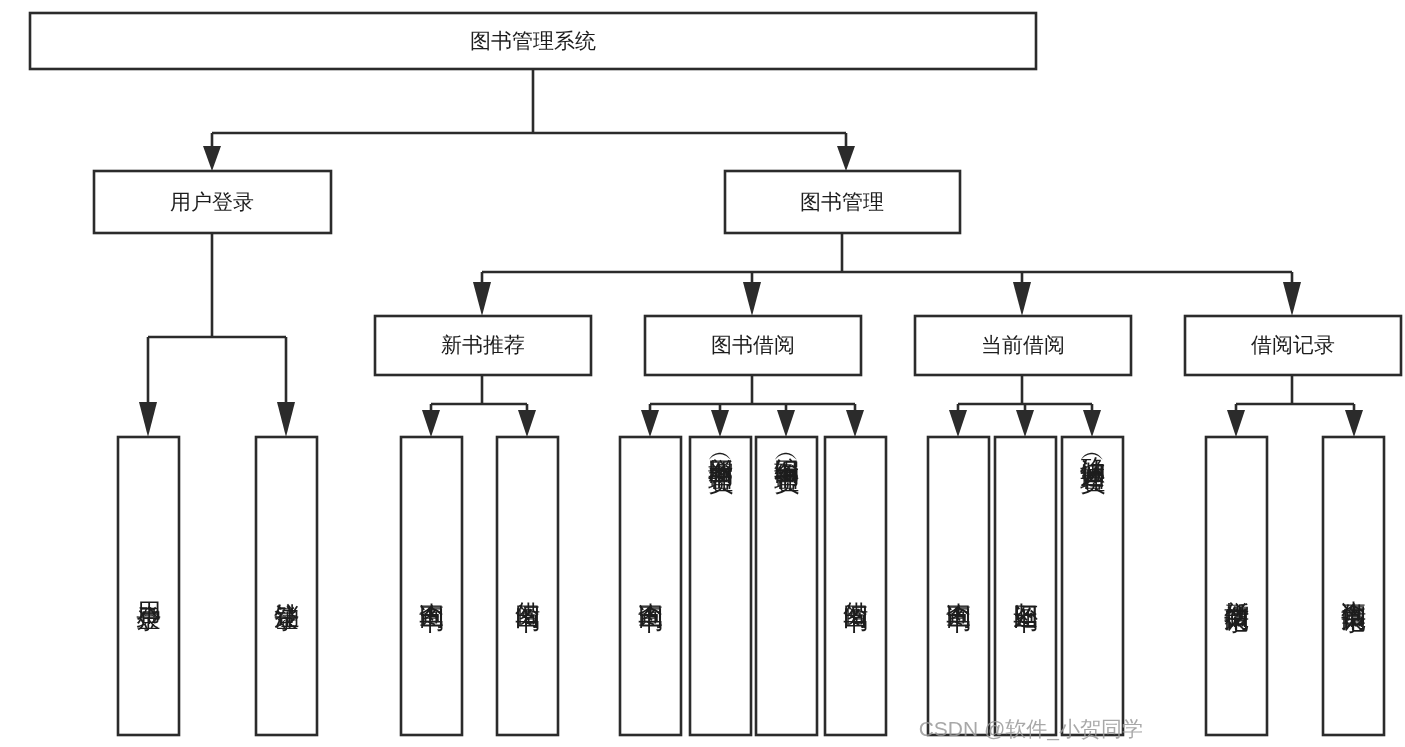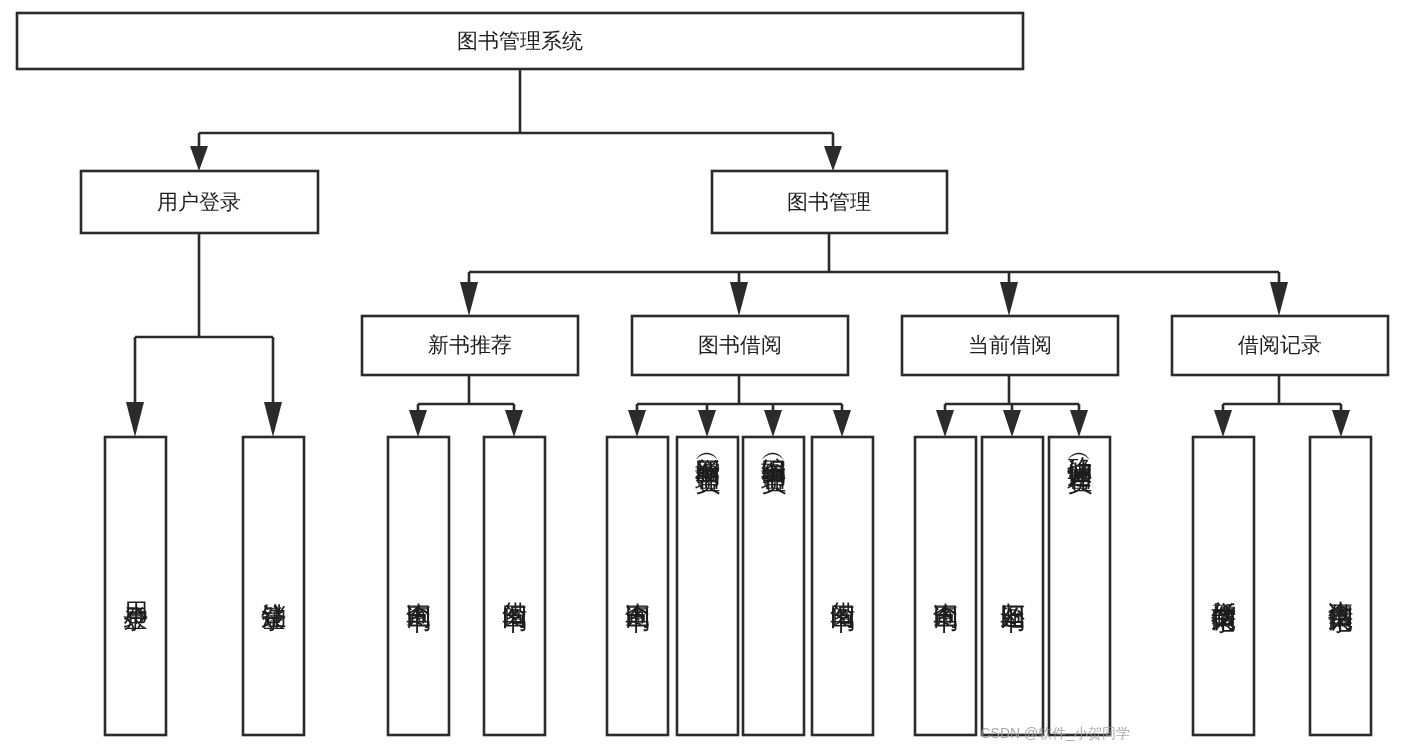--- a/index.html
+++ b/index.html
@@ -12,20 +12,21 @@
     height: 747px;
     font-family: "Liberation Sans", "DejaVu Sans", sans-serif;
     overflow: hidden;
     position: relative;
   }
   #diagram-root {
     position: relative;
     width: 1138px;
     height: 747px;
     background: #ffffff;
+    margin-left: 13px;
   }
   svg.flow {
     position: absolute;
     left: 0;
     top: 0;
     width: 1405px;
     height: 747px;
     display: block;
   }
   .node-rect {
@@ -66,21 +67,21 @@
     letter-spacing: 2px;
     color: #1d1d1d;
     white-space: nowrap;
     text-align: center;
   }
   .watermark {
     position: absolute;
     right: 8px;
     bottom: 4px;
     font-family: "Liberation Sans", "DejaVu Sans", sans-serif;
-    font-size: 14px;
+    font-size: 21px;
     color: #9a9a9a;
     opacity: 0.85;
     white-space: nowrap;
     pointer-events: none;
   }
 </style>
 </head>
 <body>
 
 <div id="diagram-root">

